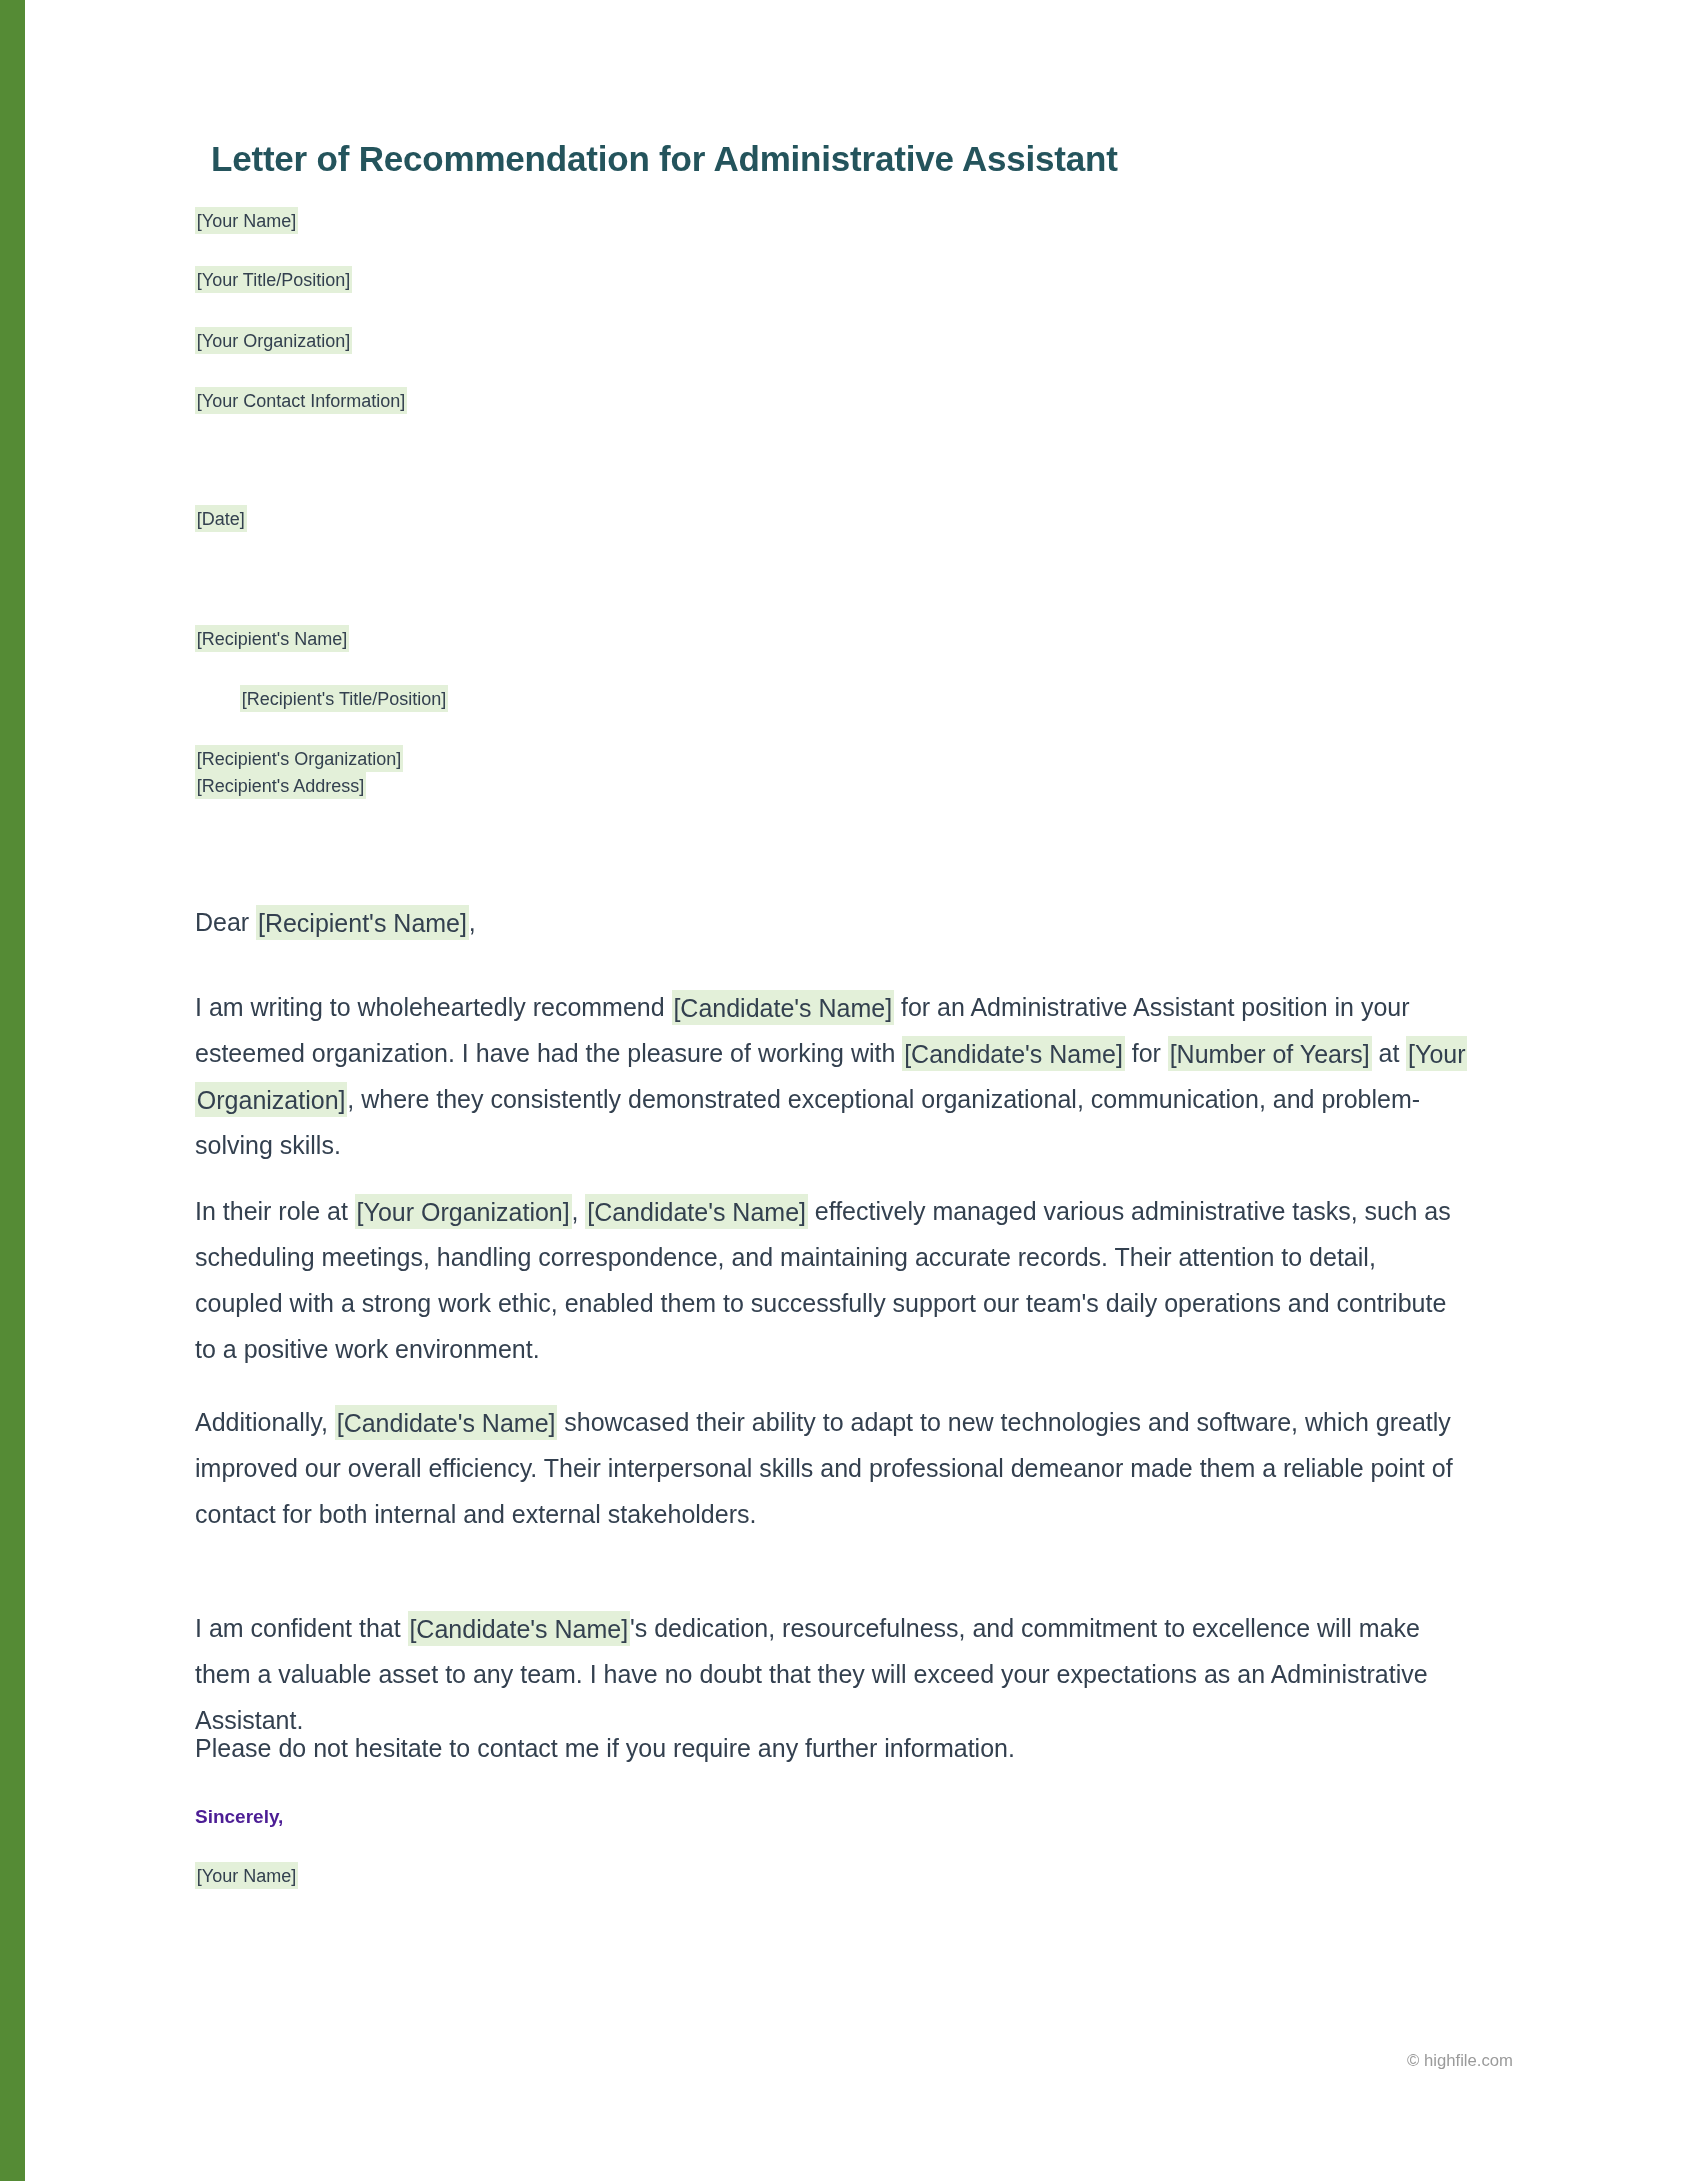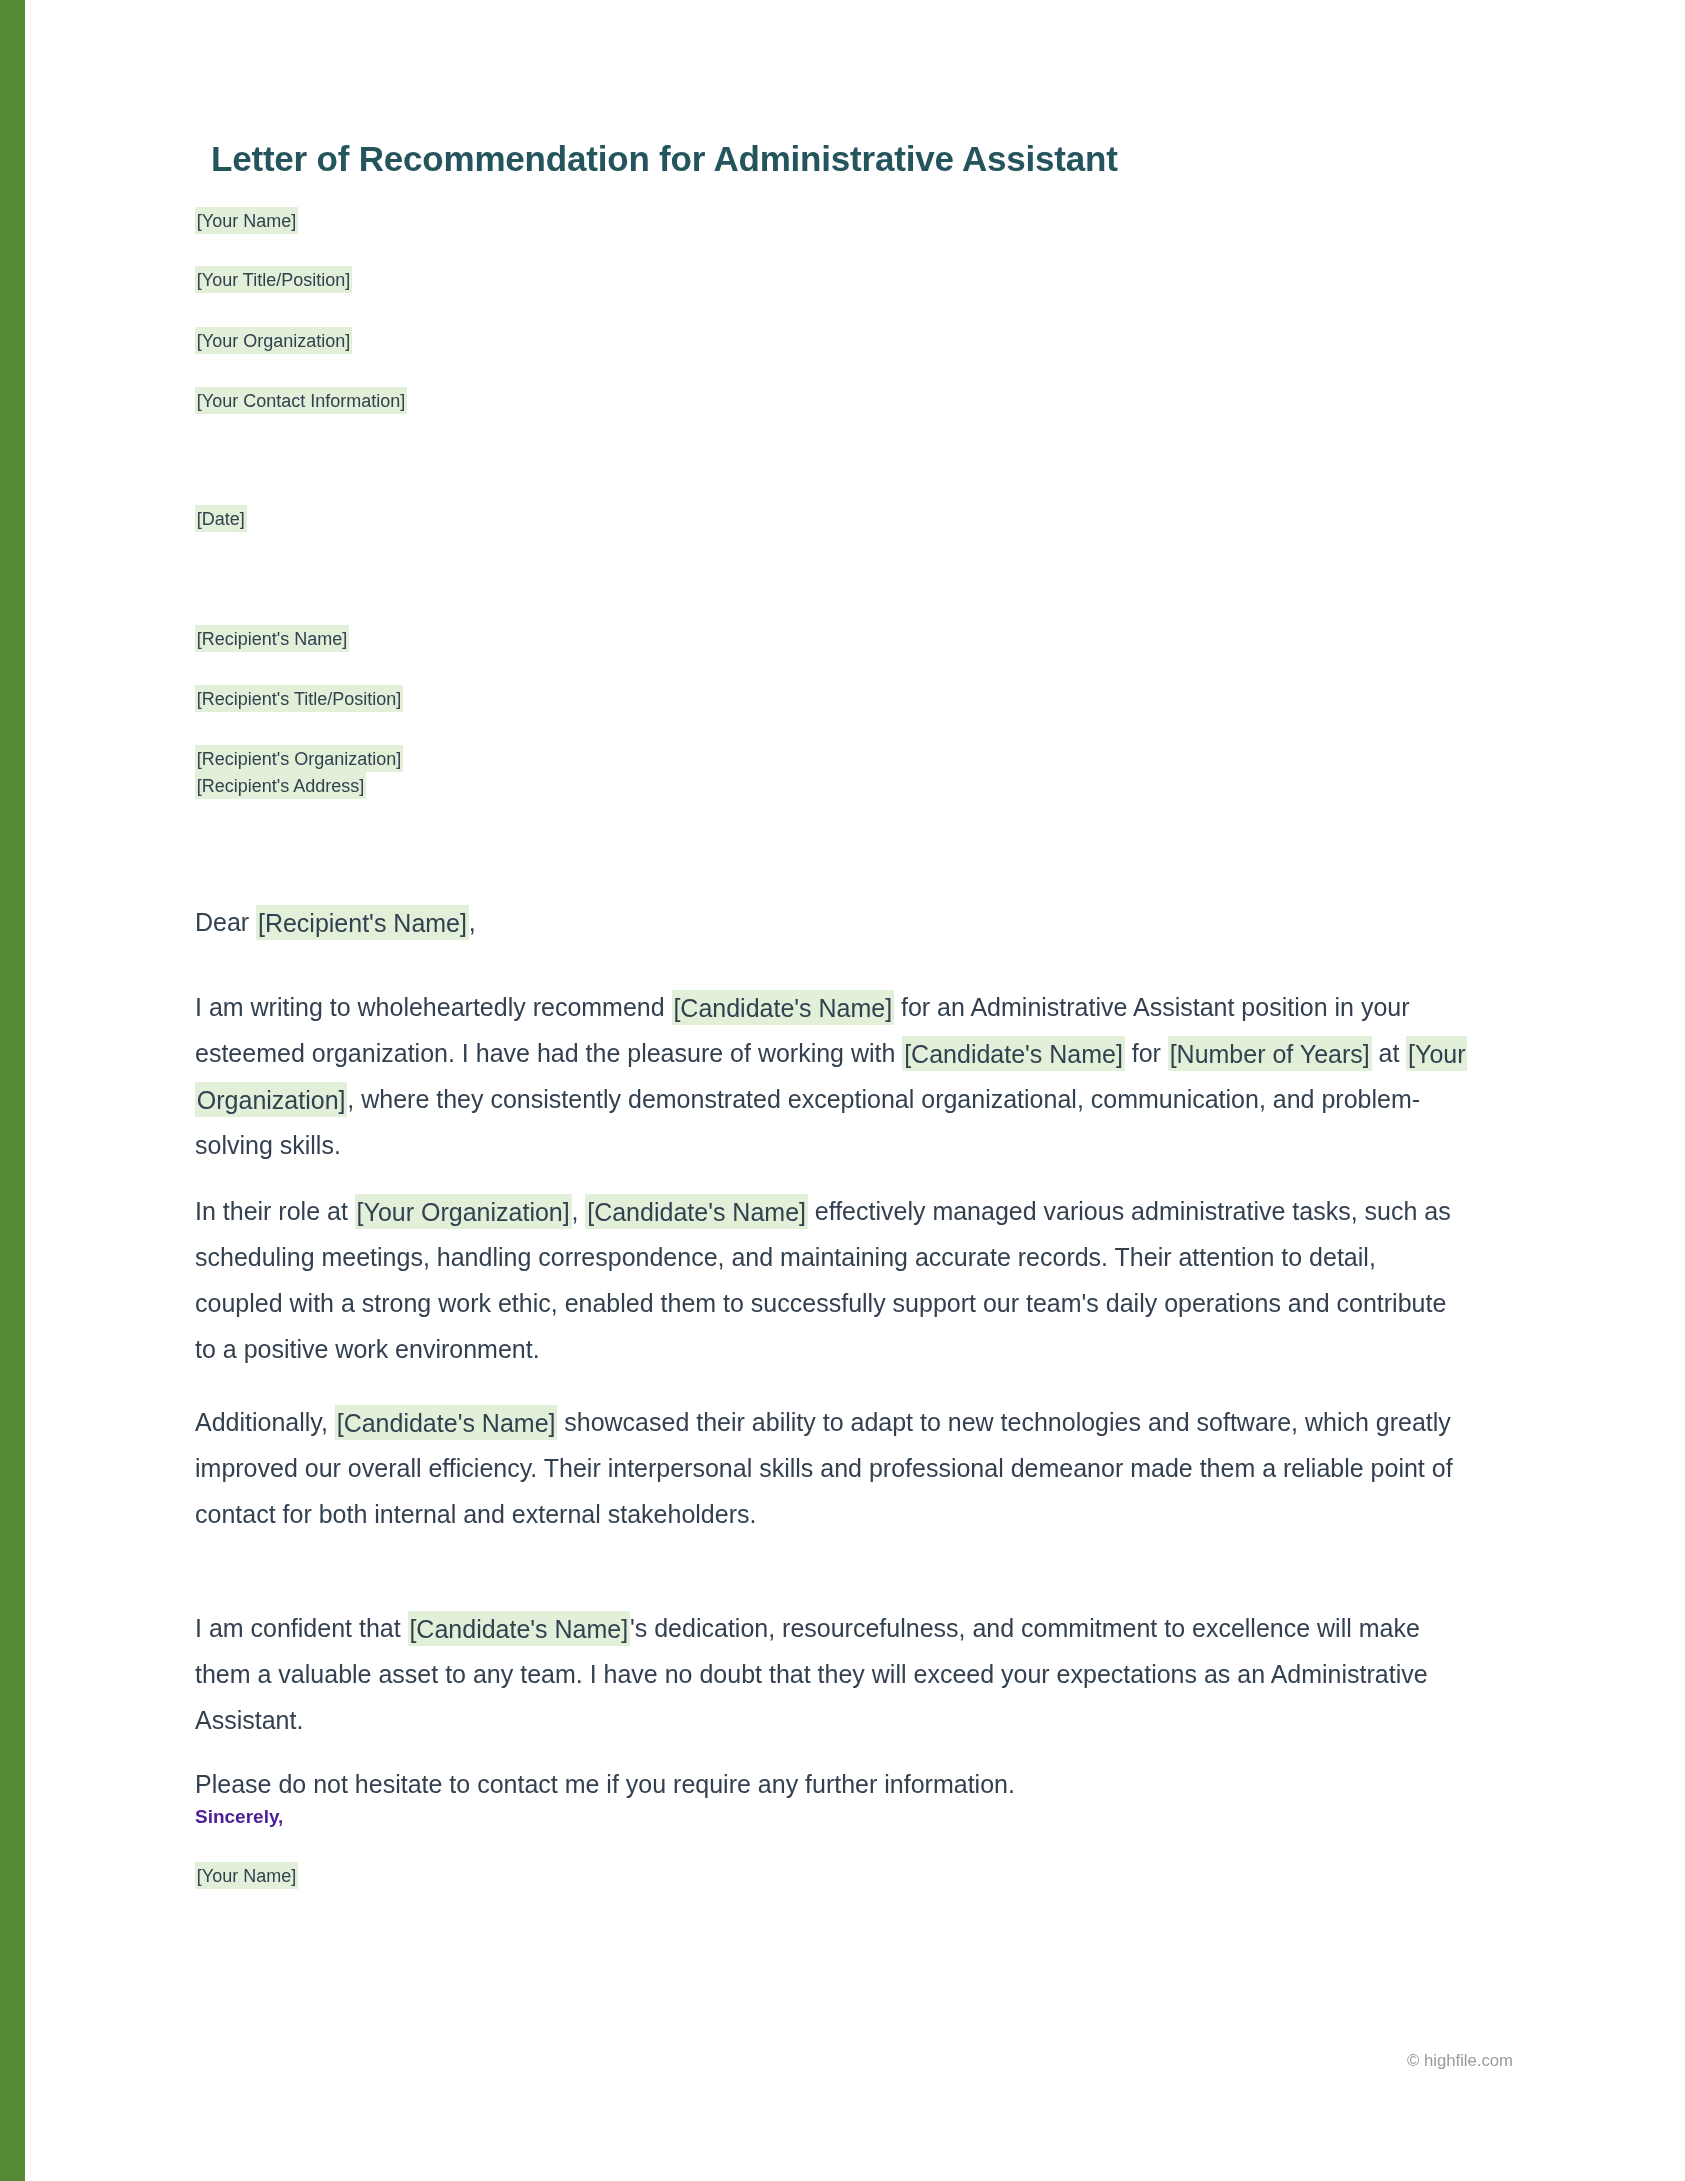--- a/index.html
+++ b/index.html
@@ -109,37 +109,37 @@
     <div class="field-line" style="top: 270px;"><span class="hl">[Your Title/Position]</span></div>
 
     <div class="field-line" style="top: 331px;"><span class="hl">[Your Organization]</span></div>
 
     <div class="field-line" style="top: 391px; text-align: center;"><span class="hl">[Your Contact Information]</span></div>
 
     <div class="field-line" style="top: 509px;"><span class="hl">[Date]</span></div>
 
     <div class="field-line" style="top: 629px;"><span class="hl">[Recipient's Name]</span></div>
 
-    <div class="field-line" style="top: 689px;"><span class="hl">[Recipient's Title/Position]</span></div>
+    <div class="field-line" style="top: 689px; margin-left: 45px;"><span class="hl">[Recipient's Title/Position]</span></div>
 
     <div class="field-line" style="top: 749px;"><span class="hl">[Recipient's Organization]</span></div>
 
     <div class="field-line" style="top: 776px;"><span class="hl">[Recipient's Address]</span></div>
 
     <div class="salutation" style="top: 910px;"><span>Dear </span><span class="hl">[Recipient's Name]</span><span>,</span></div>
 
     <p class="para" style="top: 959px;"><span>I am writing to wholeheartedly recommend </span><span class="hl">[Candidate's Name]</span><span> for an Administrative Assistant position in your esteemed organization. I have had the pleasure of working with </span><span class="hl">[Candidate's Name]</span><span> for </span><span class="hl">[Number of Years]</span><span> at </span><span class="hl">[Your Organization]</span><span>, where they consistently demonstrated exceptional organizational, communication, and problem-solving skills.</span></p>
 
     <p class="para" style="top: 1163px;"><span>In their role at </span><span class="hl">[Your Organization]</span><span>, </span><span class="hl">[Candidate's Name]</span><span> effectively managed various administrative tasks, such as scheduling meetings, handling correspondence, and maintaining accurate records. Their attention to detail, coupled with a strong work ethic, enabled them to successfully support our team's daily operations and contribute to a positive work environment.</span></p>
 
     <p class="para" style="top: 1374px;"><span>Additionally, </span><span class="hl">[Candidate's Name]</span><span> showcased their ability to adapt to new technologies and software, which greatly improved our overall efficiency. Their interpersonal skills and professional demeanor made them a reliable point of contact for both internal and external stakeholders.</span></p>
 
     <p class="para" style="top: 1580px;"><span>I am confident that </span><span class="hl">[Candidate's Name]</span><span>'s dedication, resourcefulness, and commitment to excellence will make them a valuable asset to any team. I have no doubt that they will exceed your expectations as an Administrative Assistant.</span></p>
 
-    <p class="para" style="top: 1736px;"><span>Please do not hesitate to contact me if you require any further information.</span></p>
+    <p class="para" style="top: 1700px;"><span>Please do not hesitate to contact me if you require any further information.</span></p>
 
     <div class="closing" style="top: 1807px;">Sincerely,</div>
 
     <div class="field-line" style="top: 1866px;"><span class="hl">[Your Name]</span></div>
 
   </div>
 
   <div class="footer">© highfile.com</div>
 
 </div>

